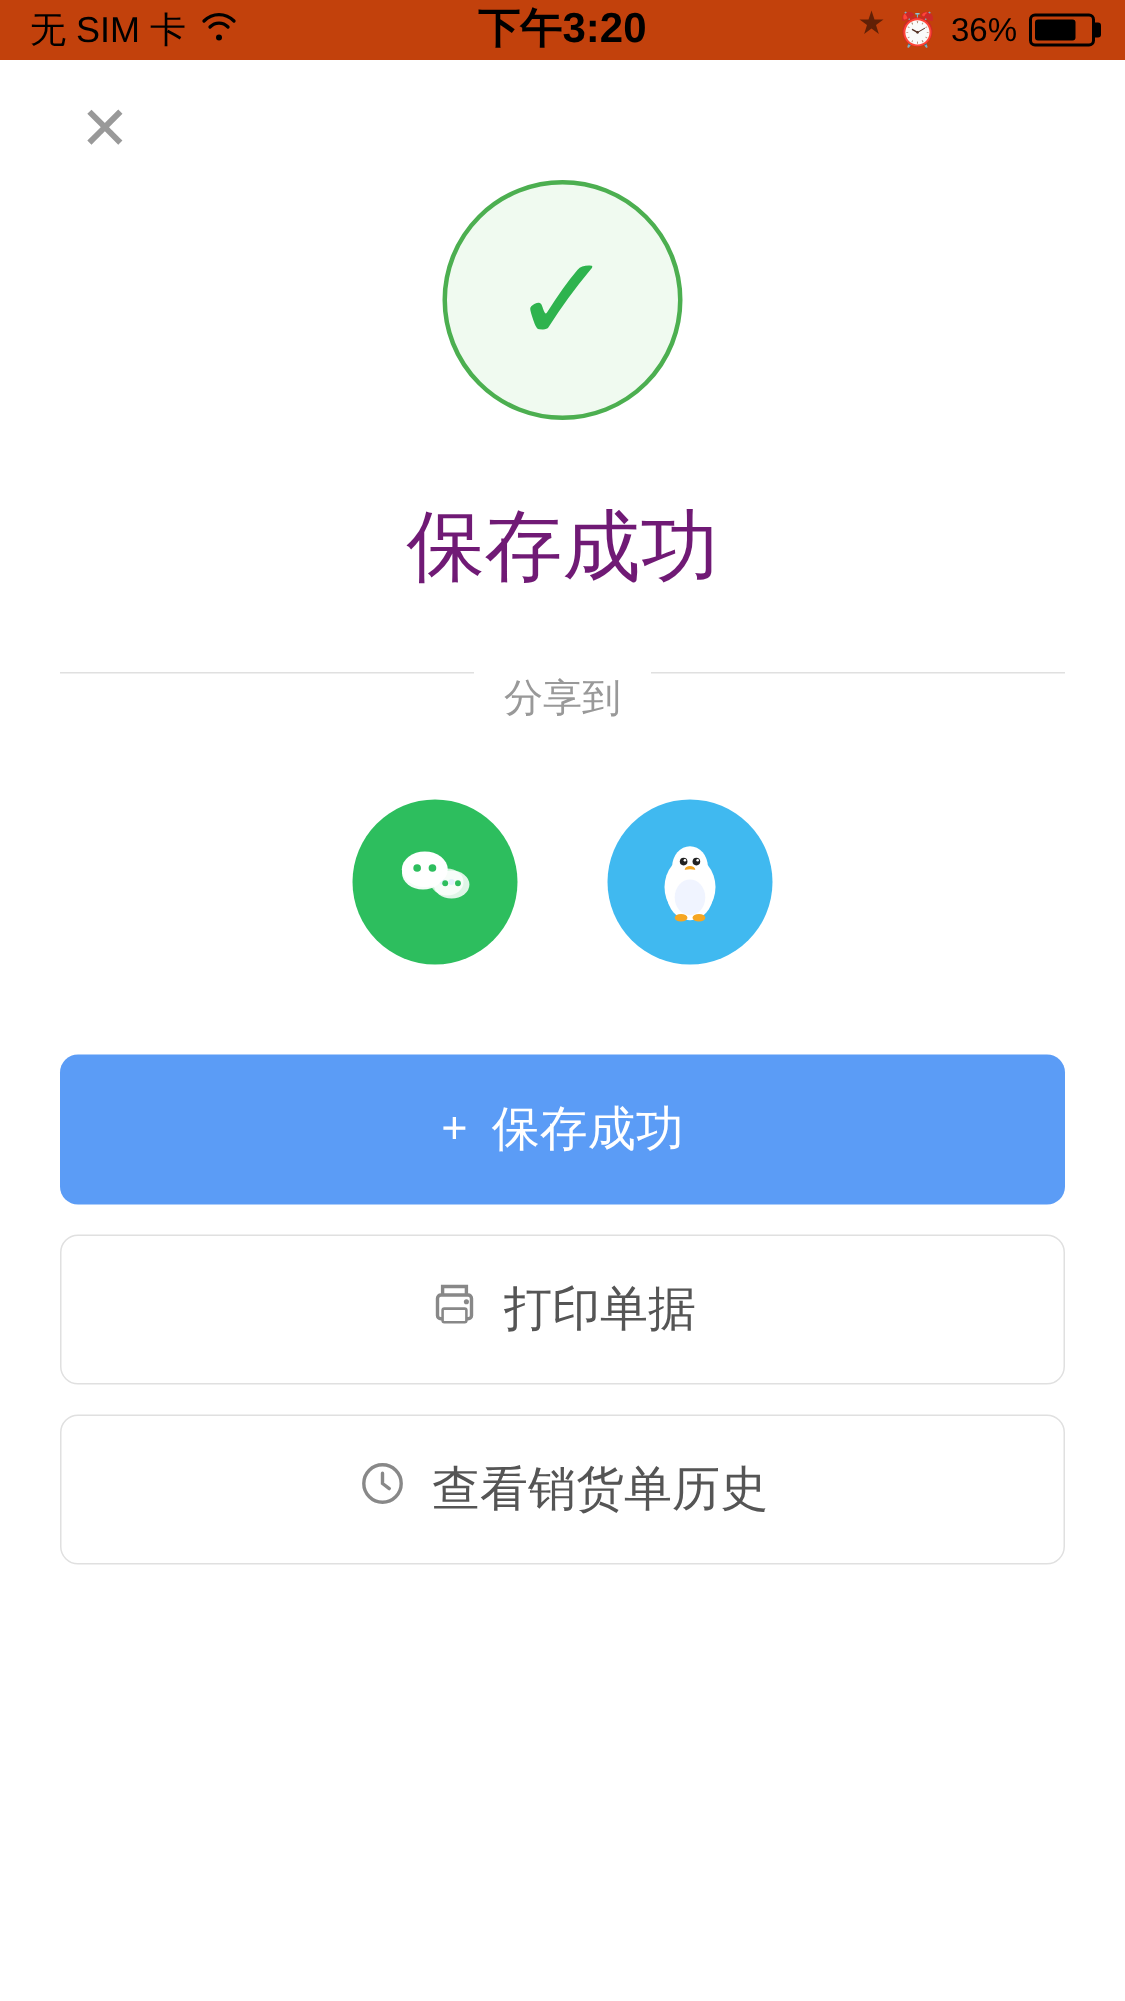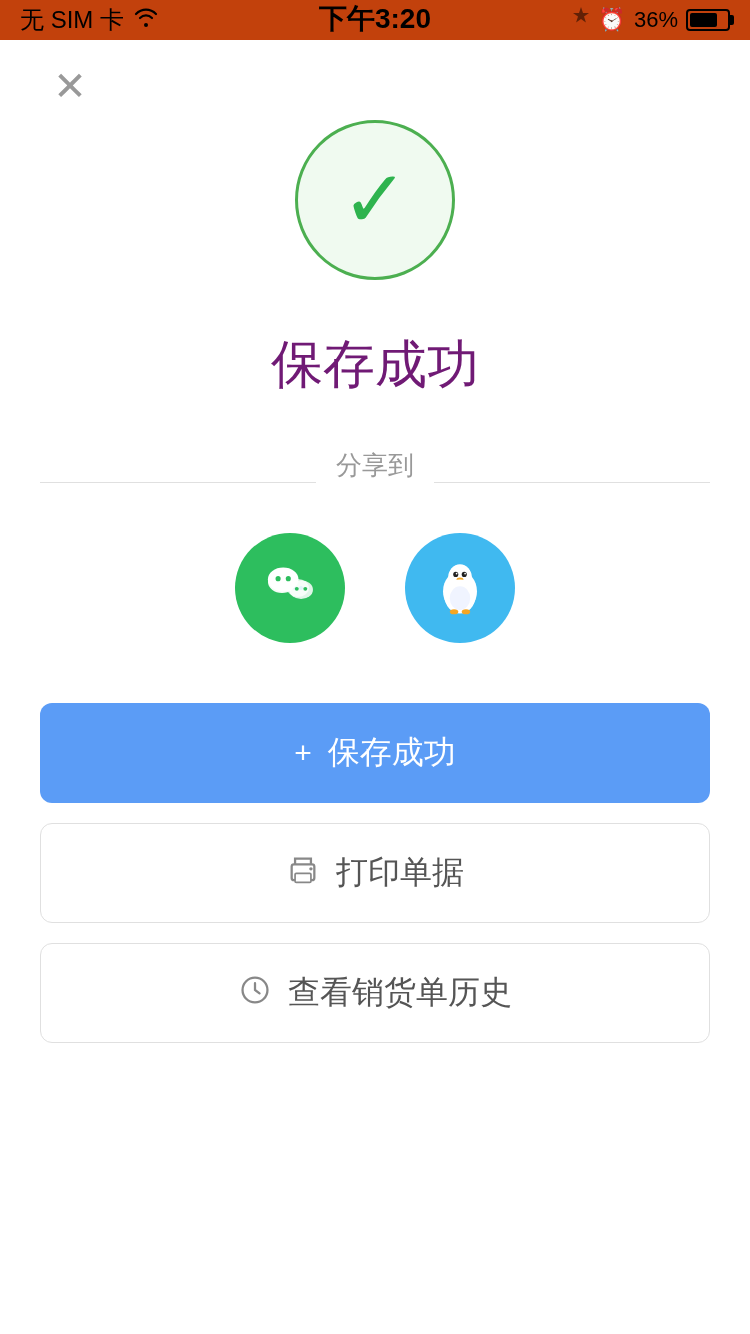--- a/index.html
+++ b/index.html
@@ -127,21 +127,21 @@
     }
 
     
     .share-section {
       width: 100%;
       padding: 0 40px;
       margin-bottom: 60px;
     }
     .share-divider {
       display: flex;
-      align-items: flex-end;
+      align-items: flex-start;
       gap: 20px;
       margin-bottom: 50px;
     }
     .divider-line {
       flex: 1;
       height: 1px;
       background: #e0e0e0;
     }
     .share-label {
       font-size: 26px;

